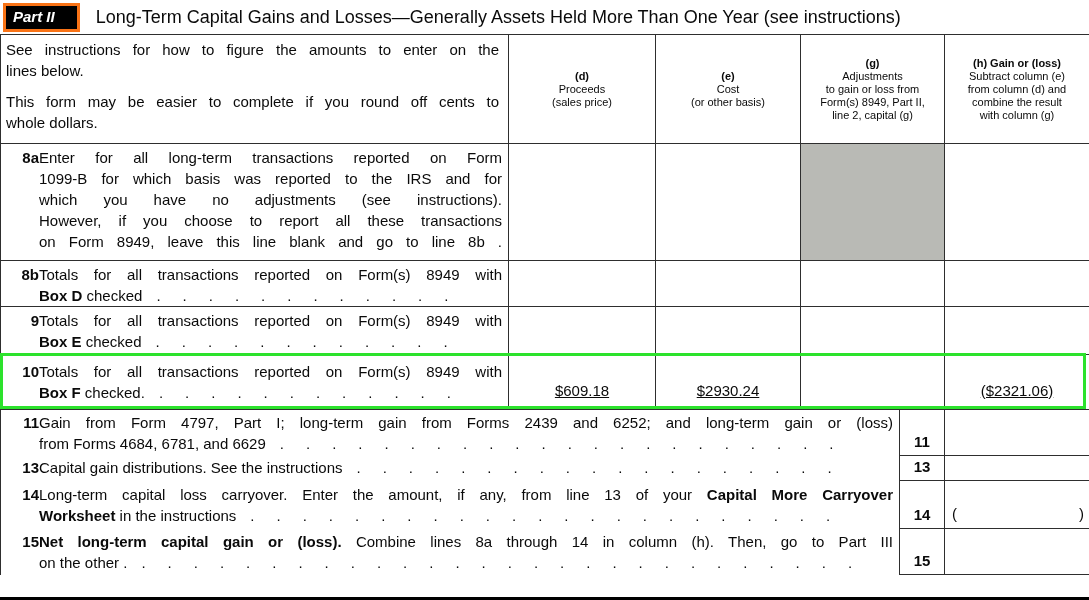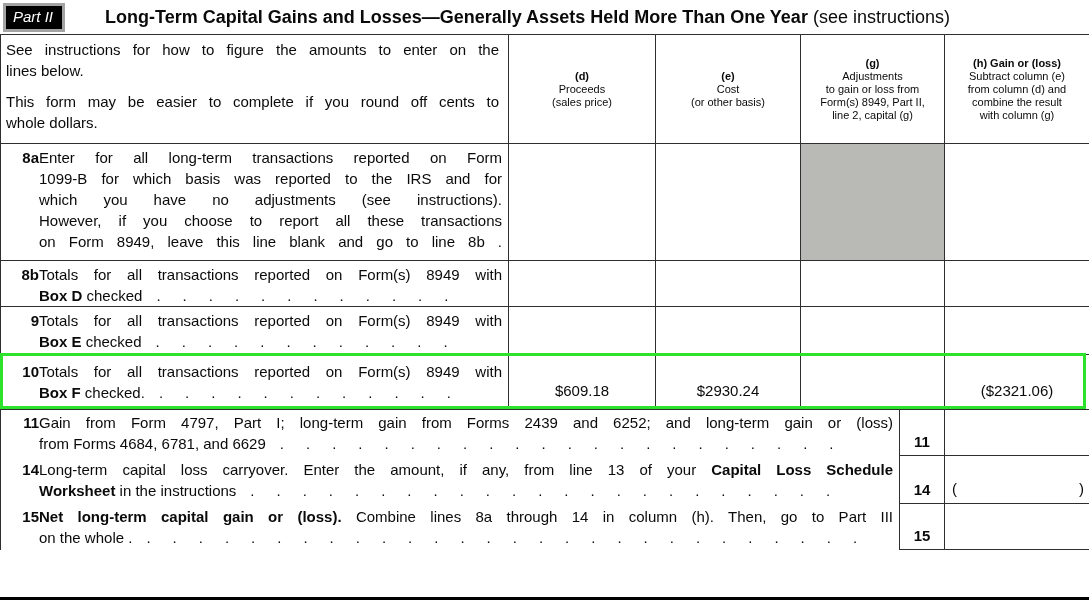--- a/index.html
+++ b/index.html
@@ -6,25 +6,25 @@
   .page {
     position:relative; width:1089px; height:600px; overflow:hidden;
     background:#fff; color:#0a0a0a;
     font-family:"Liberation Sans", sans-serif;
   }
 
   
   .titlebar { height:34px; display:flex; align-items:center; }
   .badge {
     margin-left:3px; background:#000; color:#fff;
-    font-weight:normal; font-style:italic; font-size:15px;
-    padding:2px 9px 4px 7px; border:3px solid #a3a3a3; line-height:17px;
+    font-weight:bold; font-style:italic; font-size:15px;
+    padding:2px 22px 4px 7px; border:3px solid #f97316; line-height:17px;
   }
   .titlewrap { margin-left:16px; font-size:18px; white-space:nowrap; }
-  .ttl { font-weight:bold;margin-left:24px; }
+  .ttl { font-weight:normal; }
   .note { font-weight:normal; }
 
   
   table.form { border-collapse:collapse; table-layout:fixed; width:1089px; }
   td {
     border:1px solid #2e2e2e; padding:0; vertical-align:top;
     overflow:hidden; font-size:15px; line-height:21px;
   }
 
   
@@ -43,21 +43,21 @@
   .plain { display:block; white-space:nowrap; }
 
   
   .desc2 { border-top:none; border-bottom:none; }
   .bt { border-top:1px solid #2e2e2e; }
 
   .dots { letter-spacing:22px; margin-left:14px; white-space:nowrap; }
 
   .cell {}
   .gray { background:#b9bab5; }
-  .val { vertical-align:bottom; text-align:center; padding-bottom:8px; }
+  .val { vertical-align:bottom; text-align:center; padding-bottom:8px;text-decoration:underline; }
   .numcell { font-weight:bold; text-align:center; vertical-align:bottom; padding-bottom:3px; }
   .amt { vertical-align:bottom; }
   .parens { display:flex; justify-content:space-between; padding:0 5px 4px 7px; }
 
   
   .hl-row {
     position:absolute; left:0; top:353px; width:1086px; height:56px;
     border:3px solid #2ce22c; pointer-events:none; box-sizing:border-box;
   }
   .bottom-rule { position:absolute; left:0; top:597px; width:1089px; height:3px; background:#000; }
@@ -194,47 +194,59 @@
             <span class="jline">Gain from Form 4797, Part I; long-term gain from Forms 2439 and 6252; and long-term gain or (loss)</span>
             <span class="plain"><span>from Forms 4684, 6781, and 6629</span><span class="dots">......................</span></span>
           </div>
         </div>
       </td>
       <td class="numcell">11</td>
       <td class="amt"></td>
     </tr>
 
 
+    <tr style="height:25px">
+      <td class="desc2" colspan="4">
+        <div class="drow" style="padding-top:1px">
+          <span class="ln">13</span>
+          <div class="txt">
+            <span class="plain"><span>Capital gain distributions. See the instructions</span><span class="dots">...................</span></span>
+          </div>
+        </div>
+      </td>
+      <td class="numcell">13</td>
+      <td class="amt"></td>
+    </tr>
 
     <tr style="height:48px">
       <td class="desc2" colspan="4">
         <div class="drow" style="padding-top:3px">
           <span class="ln">14</span>
           <div class="txt">
-            <span class="jline"><span>Long-term capital loss carryover. Enter the amount, if any, from line 13 of your</span> <b>Capital Loss Schedule</b></span>
+            <span class="jline"><span>Long-term capital loss carryover. Enter the amount, if any, from line 13 of your</span> <b>Capital More Carryover</b></span>
             <span class="plain"><b>Worksheet</b> <span>in the instructions</span><span class="dots">.......................</span></span>
           </div>
         </div>
       </td>
       <td class="numcell">14</td>
       <td class="amt">
         <div class="parens">
           <span>(</span>
           <span>)</span>
         </div>
       </td>
     </tr>
 
     <tr style="height:46px">
       <td class="desc2" colspan="4">
         <div class="drow" style="padding-top:2px">
           <span class="ln">15</span>
           <div class="txt">
             <span class="jline"><b>Net long-term capital gain or (loss).</b> <span>Combine lines 8a through 14 in column (h). Then, go to Part III</span></span>
-            <span class="plain"><span>on the whole .</span><span class="dots">............................</span></span>
+            <span class="plain"><span>on the other .</span><span class="dots">............................</span></span>
           </div>
         </div>
       </td>
       <td class="numcell">15</td>
       <td class="amt"></td>
     </tr>
   </tbody>
     </table>
 
   <div class="hl-row"></div>

